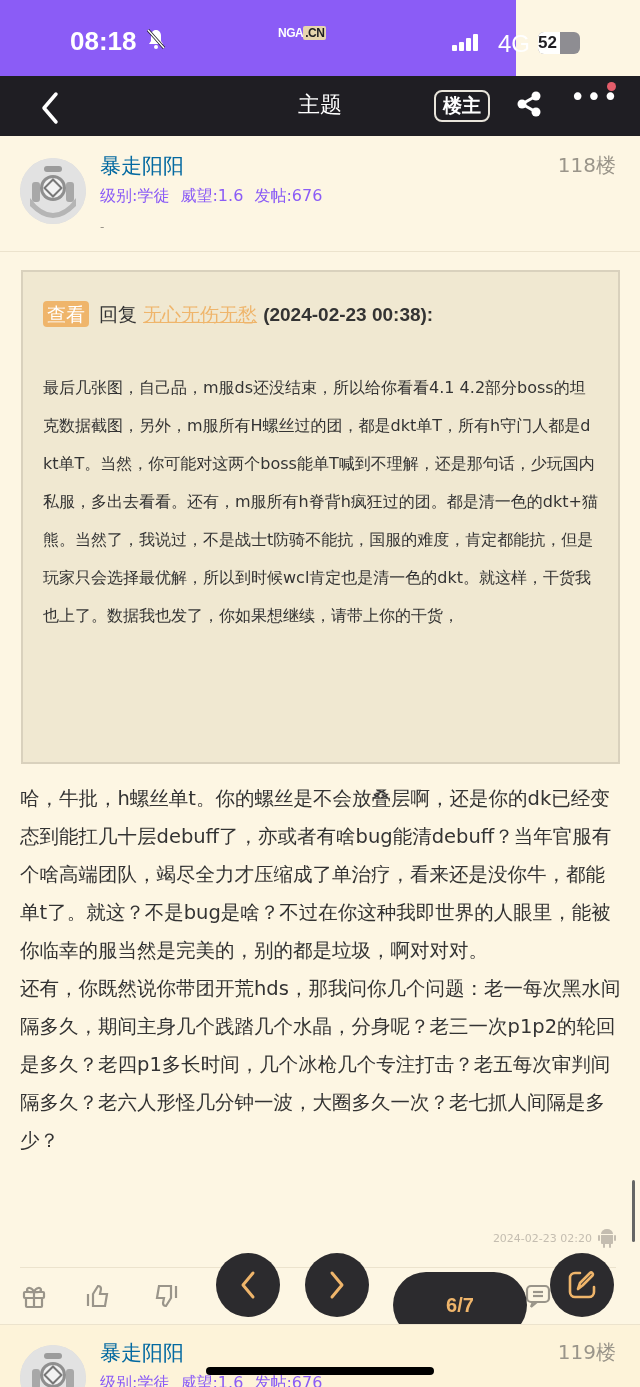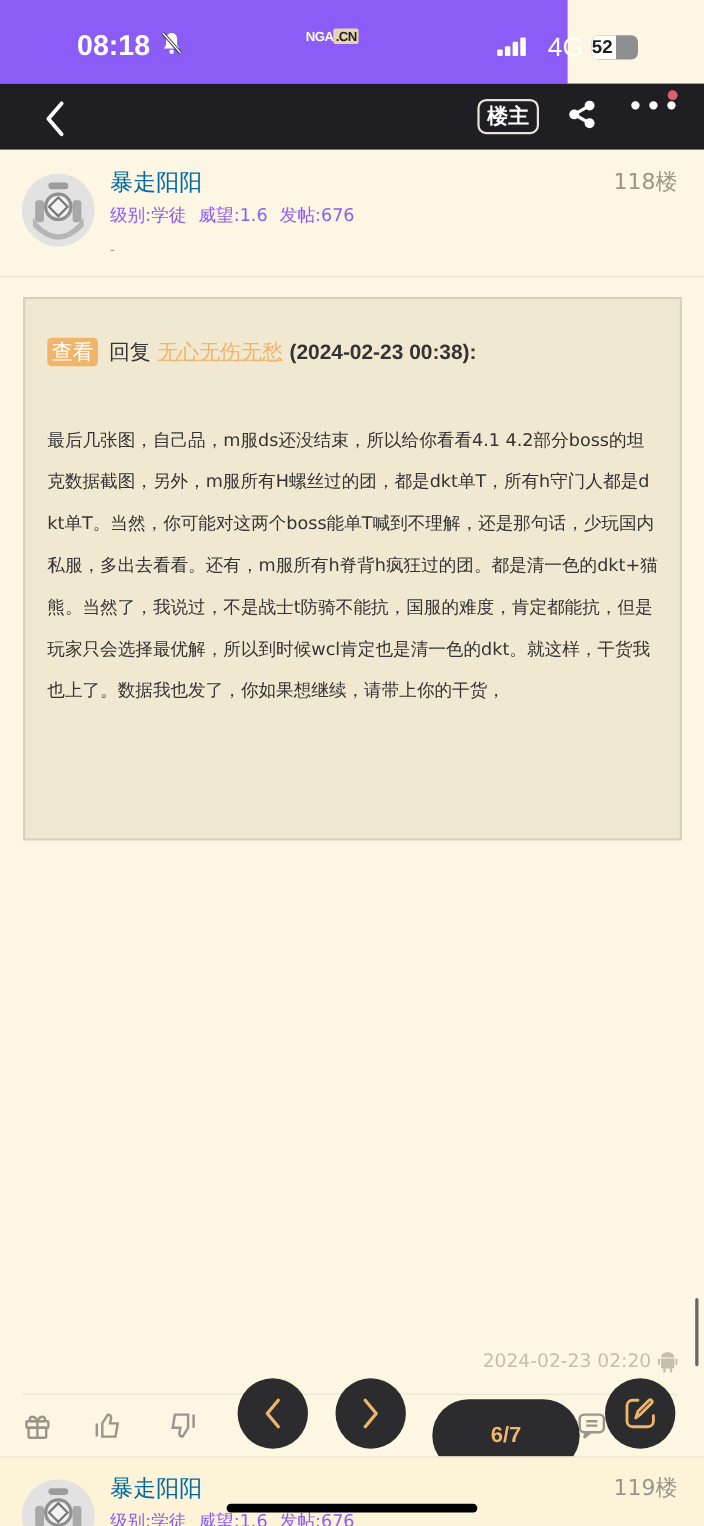--- a/index.html
+++ b/index.html
@@ -22,27 +22,27 @@
   .nav-share { position: absolute; left: 514px; top: 14px; }
   .nav-more { position: absolute; left: 570px; top: 6px; font-size: 26px; letter-spacing: 1px; }
   .nav-dot { position: absolute; left: 607px; top: 6px; width: 9px; height: 9px; border-radius: 50%; background: #e35d6a; }
   .post-header { position: absolute; top: 136px; left: 0; width: 640px; height: 116px; border-bottom: 1px solid #ece3cd; }
   .avatar { position: absolute; left: 20px; top: 22px; width: 66px; height: 66px; border-radius: 50%; background: #dcdcdc; overflow: hidden; }
   .username { position: absolute; left: 100px; top: 16px; font-size: 21px; color: #0369a1; }
   .floor { position: absolute; right: 24px; top: 16px; font-size: 20px; color: #9a958a; }
   .meta { position: absolute; left: 100px; top: 50px; font-size: 16px; color: #8b5cf6; word-spacing: 6px; }
   .sig { position: absolute; left: 100px; top: 84px; font-size: 12px; color: #9a958a; }
   .quote { position: absolute; left: 21px; top: 270px; width: 599px; height: 494px; background: #f0e8d1; border: 2px solid #d9d1bd; padding: 24px 20px; }
-  .quote-head { font-size: 19px; color: #333; line-height: 48px; }
+  .quote-head { font-size: 19px; color: #333; line-height: 36px; }
   .view-tag { background: #efb56b; color: #fff; padding: 2px 4px; border-radius: 4px; margin-right: 4px; }
   .quote-user { color: #efb56b; text-decoration: underline; }
   .quote-time { font-weight: bold; font-family: "Liberation Sans", sans-serif; }
   .quote-body { margin-top: 36px; font-size: 16px; line-height: 38px; color: #333; word-break: break-all; }
   .post-body { position: absolute; left: 20px; top: 780px; width: 602px; font-size: 19.5px; line-height: 38px; color: #333; word-break: break-all; }
-  .post-time { position: absolute; right: 24px; top: 1228px; font-size: 17px; color: #c4bdb0; display: flex; align-items: center; gap: 6px; }
+  .post-time { position: absolute; right: 24px; top: 1228px; font-size: 11px; color: #c4bdb0; display: flex; align-items: center; gap: 6px; }
   .divider { position: absolute; left: 20px; right: 24px; top: 1267px; height: 1px; background: #ece3cd; }
   .actions { position: absolute; left: 0; top: 1270px; width: 640px; height: 52px; }
   .act { position: absolute; top: 12px; color: #9a958a; }
   .fab { position: absolute; background: #2c2b2e; color: #efb56b; display: flex; align-items: center; justify-content: center; }
   .fab-prev { left: 216px; top: 1253px; width: 64px; height: 64px; border-radius: 50%; font-size: 30px; }
   .fab-next { left: 305px; top: 1253px; width: 64px; height: 64px; border-radius: 50%; font-size: 30px; }
   .fab-page { left: 393px; top: 1252px; width: 134px; height: 66px; border-radius: 33px; font-size: 20px; font-weight: bold; font-family: "Liberation Sans", sans-serif; margin-top: 20px; }
   .fab-edit { left: 550px; top: 1253px; width: 64px; height: 64px; border-radius: 50%; }
   .next-post { position: absolute; top: 1324px; left: 0; width: 640px; height: 63px; background: #fdf3d9; border-top: 1px solid #ece3cd; }
   .next-post .avatar { top: 20px; }
@@ -78,20 +78,21 @@
       <span>52</span>
     </span>
 </div>
 
 <div class="nav-bar">
   <span class="nav-back">
     <svg width="22" height="40" viewBox="0 0 22 40" style="margin-top:6px">
         <polyline points="18,6 6,20 18,34" fill="none" stroke="#fff" stroke-width="3.5" stroke-linecap="round" stroke-linejoin="round"></polyline>
       </svg>
   </span>
+  <span class="nav-title">主题</span>
   <span class="nav-louzhu">楼主</span>
   <span class="nav-share">
     <svg width="30" height="28" viewBox="0 0 30 28">
         <circle cx="22" cy="6" r="4.5" fill="#fff"></circle>
         <circle cx="8" cy="14" r="4.5" fill="#fff"></circle>
         <circle cx="22" cy="22" r="4.5" fill="#fff"></circle>
         <line x1="8" y1="14" x2="22" y2="6" stroke="#fff" stroke-width="3"></line>
         <line x1="8" y1="14" x2="22" y2="22" stroke="#fff" stroke-width="3"></line>
       </svg>
   </span>
@@ -122,20 +123,22 @@
   <div class="quote-head">
     <span class="view-tag">查看</span>
     <span>回复</span>
     <span class="quote-user">无心无伤无愁</span>
     <span class="quote-time">(2024-02-23 00:38):</span>
   </div>
   <div class="quote-body">最后几张图，自己品，m服ds还没结束，所以给你看看4.1 4.2部分boss的坦克数据截图，另外，m服所有H螺丝过的团，都是dkt单T，所有h守门人都是dkt单T。当然，你可能对这两个boss能单T喊到不理解，还是那句话，少玩国内私服，多出去看看。还有，m服所有h脊背h疯狂过的团。都是清一色的dkt+猫熊。当然了，我说过，不是战士t防骑不能抗，国服的难度，肯定都能抗，但是玩家只会选择最优解，所以到时候wcl肯定也是清一色的dkt。就这样，干货我也上了。数据我也发了，你如果想继续，请带上你的干货，</div>
 </div>
 
 <div class="post-body">
+  <div>哈，牛批，h螺丝单t。你的螺丝是不会放叠层啊，还是你的dk已经变态到能扛几十层debuff了，亦或者有啥bug能清debuff？当年官服有个啥高端团队，竭尽全力才压缩成了单治疗，看来还是没你牛，都能单t了。就这？不是bug是啥？不过在你这种我即世界的人眼里，能被你临幸的服当然是完美的，别的都是垃圾，啊对对对。</div>
+  <div>还有，你既然说你带团开荒hds，那我问你几个问题：老一每次黑水间隔多久，期间主身几个践踏几个水晶，分身呢？老三一次p1p2的轮回是多久？老四p1多长时间，几个冰枪几个专注打击？老五每次审判间隔多久？老六人形怪几分钟一波，大圈多久一次？老七抓人间隔是多少？</div>
 </div>
 
 <div class="scrollbar"></div>
 
 <div class="post-time">
   <span>2024-02-23 02:20</span>
   <svg width="18" height="20" viewBox="0 0 18 20">
       <path d="M3 7h12v8a1 1 0 0 1-1 1H4a1 1 0 0 1-1-1z" fill="#c4bdb0"></path>
       <path d="M3 6a6 5 0 0 1 12 0z" fill="#c4bdb0"></path>
       <rect x="0" y="7" width="2" height="6" rx="1" fill="#c4bdb0"></rect>

